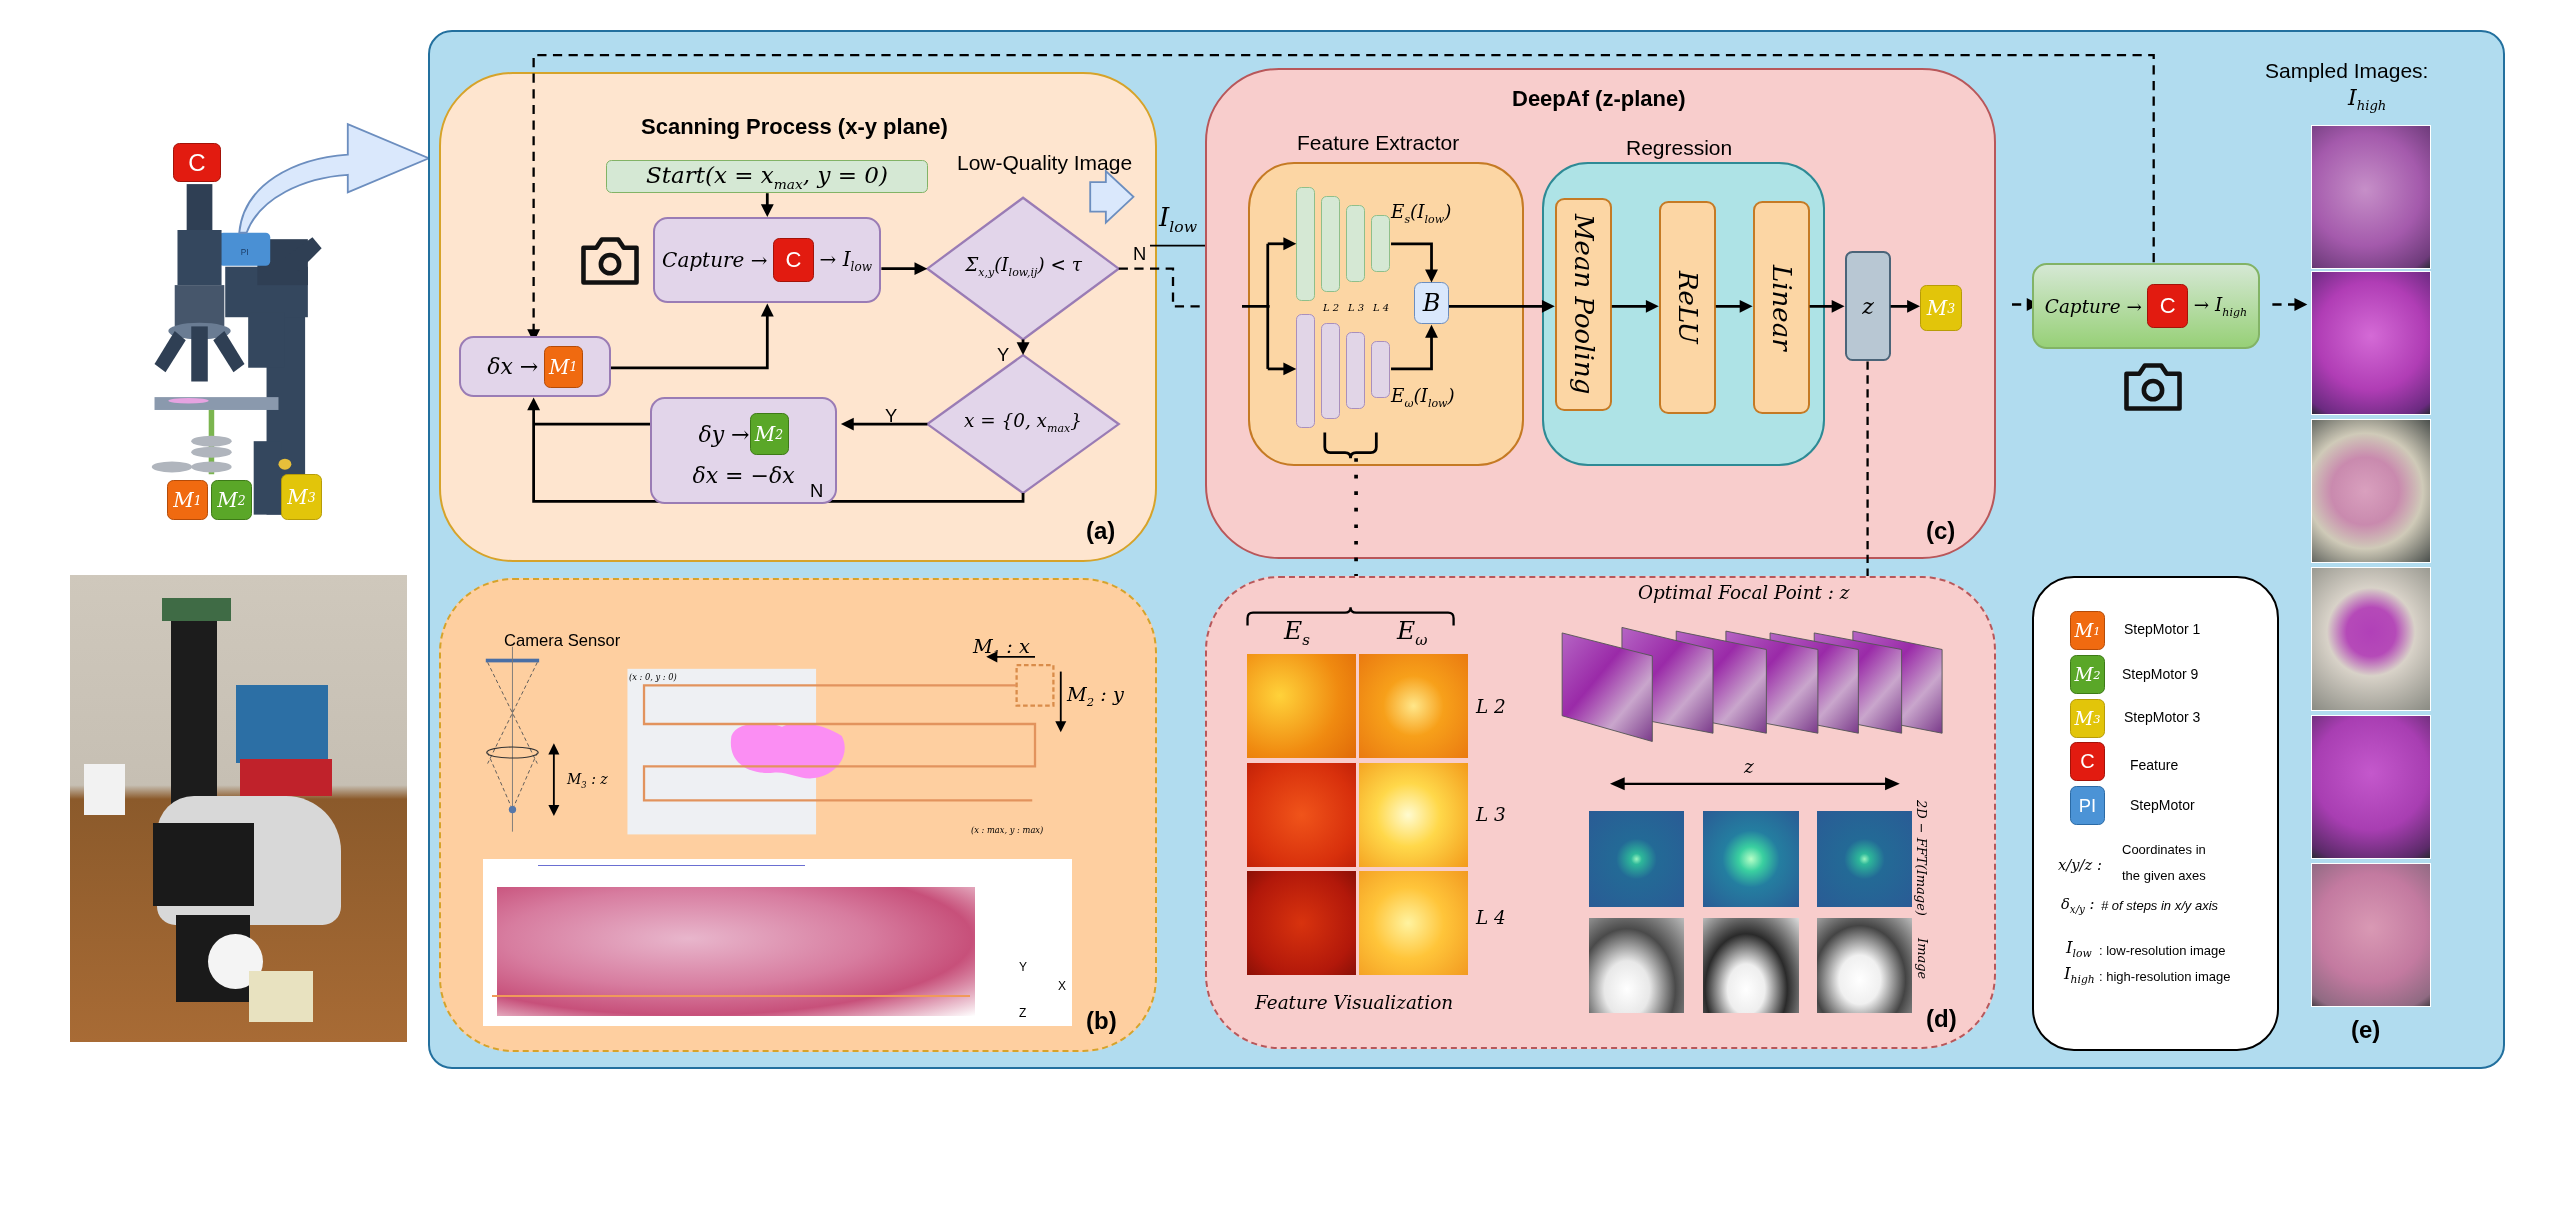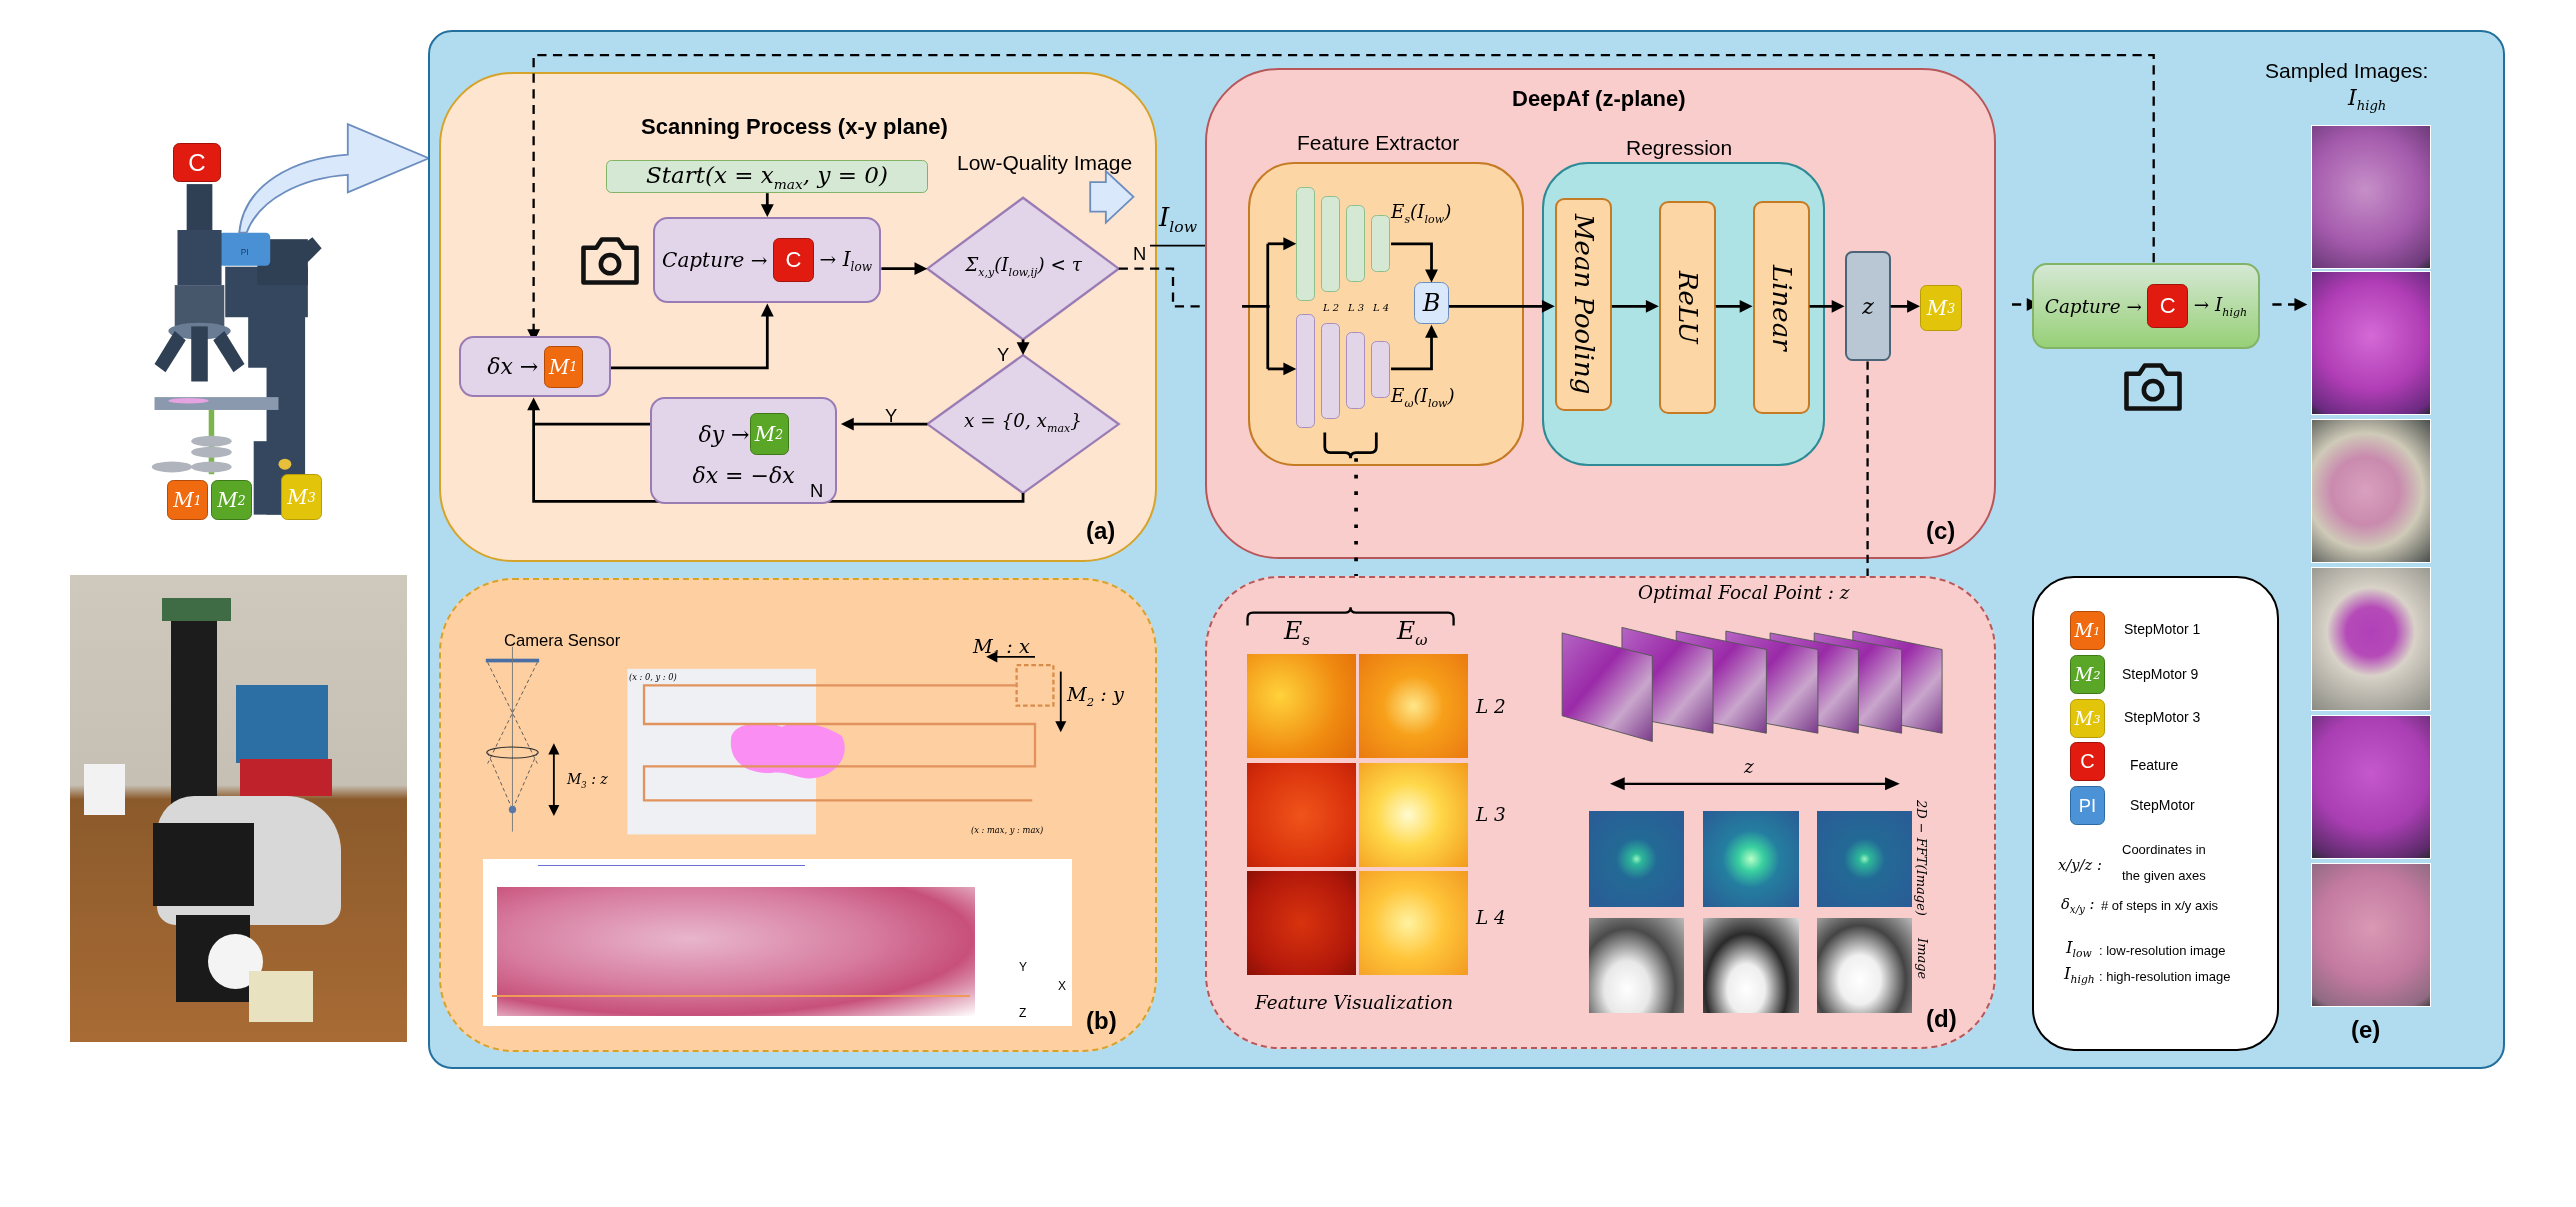--- a/index.html
+++ b/index.html
@@ -390,21 +390,21 @@
 <div class="abs legend-row-label" style="left:2124px;top:621px;">StepMotor 1</div>
 <div class="abs legend-row-label" style="left:2122px;top:666px;">StepMotor 9</div>
 <div class="abs legend-row-label" style="left:2124px;top:709px;">StepMotor 3</div>
 <div class="abs legend-row-label" style="left:2130px;top:757px;">Feature</div>
 <div class="abs legend-row-label" style="left:2130px;top:797px;">StepMotor</div>
 
 <div class="abs math" style="left:2058px;top:856px;font-size:14.7px;">x/y/z :</div>
 <div class="abs sans" style="left:2122px;top:842px;font-size:13px;">Coordinates in</div>
 <div class="abs sans" style="left:2122px;top:868px;font-size:13px;text-align:center;">the given axes</div>
 <div class="abs math" style="left:2061px;top:895px;font-size:14.7px;">δ<sub style="font-size:70%">x/y</sub> :</div>
-<div class="abs sans" style="left:2101px;top:898px;font-size:13px;"># of steps in x/y axis</div>
+<div class="abs sans" style="left:2101px;top:898px;font-size:13px;font-style:italic;"># of steps in x/y axis</div>
 <div class="abs math" style="left:2066px;top:938px;font-size:16.6px;">I<sub style="font-size:65%">low</sub></div>
 <div class="abs sans" style="left:2099px;top:943px;font-size:13px;">: low-resolution image</div>
 <div class="abs math" style="left:2064px;top:964px;font-size:16.6px;">I<sub style="font-size:65%">high</sub></div>
 <div class="abs sans" style="left:2099px;top:969px;font-size:13px;">: high-resolution image</div>
 
 <div class="abs sans" style="left:2265px;top:59px;font-size:21px;">Sampled Images:</div>
 <div class="abs math" style="left:2348px;top:85px;font-size:22px;">I<sub style="font-size:60%">high</sub></div>
 
 <div class="abs thumb" style="left:2311px;top:125px;width:120px;height:144px;background:radial-gradient(circle at 45% 45%,#c68fc8,#a45aac 55%,#6d3b7a 90%,#2d2d3a 100%);"></div>
 <div class="abs thumb" style="left:2311px;top:271px;width:120px;height:144px;background:radial-gradient(circle at 50% 45%,#d46ad6,#b03db5 55%,#6a2a80 90%,#2a2a35 100%);"></div>

